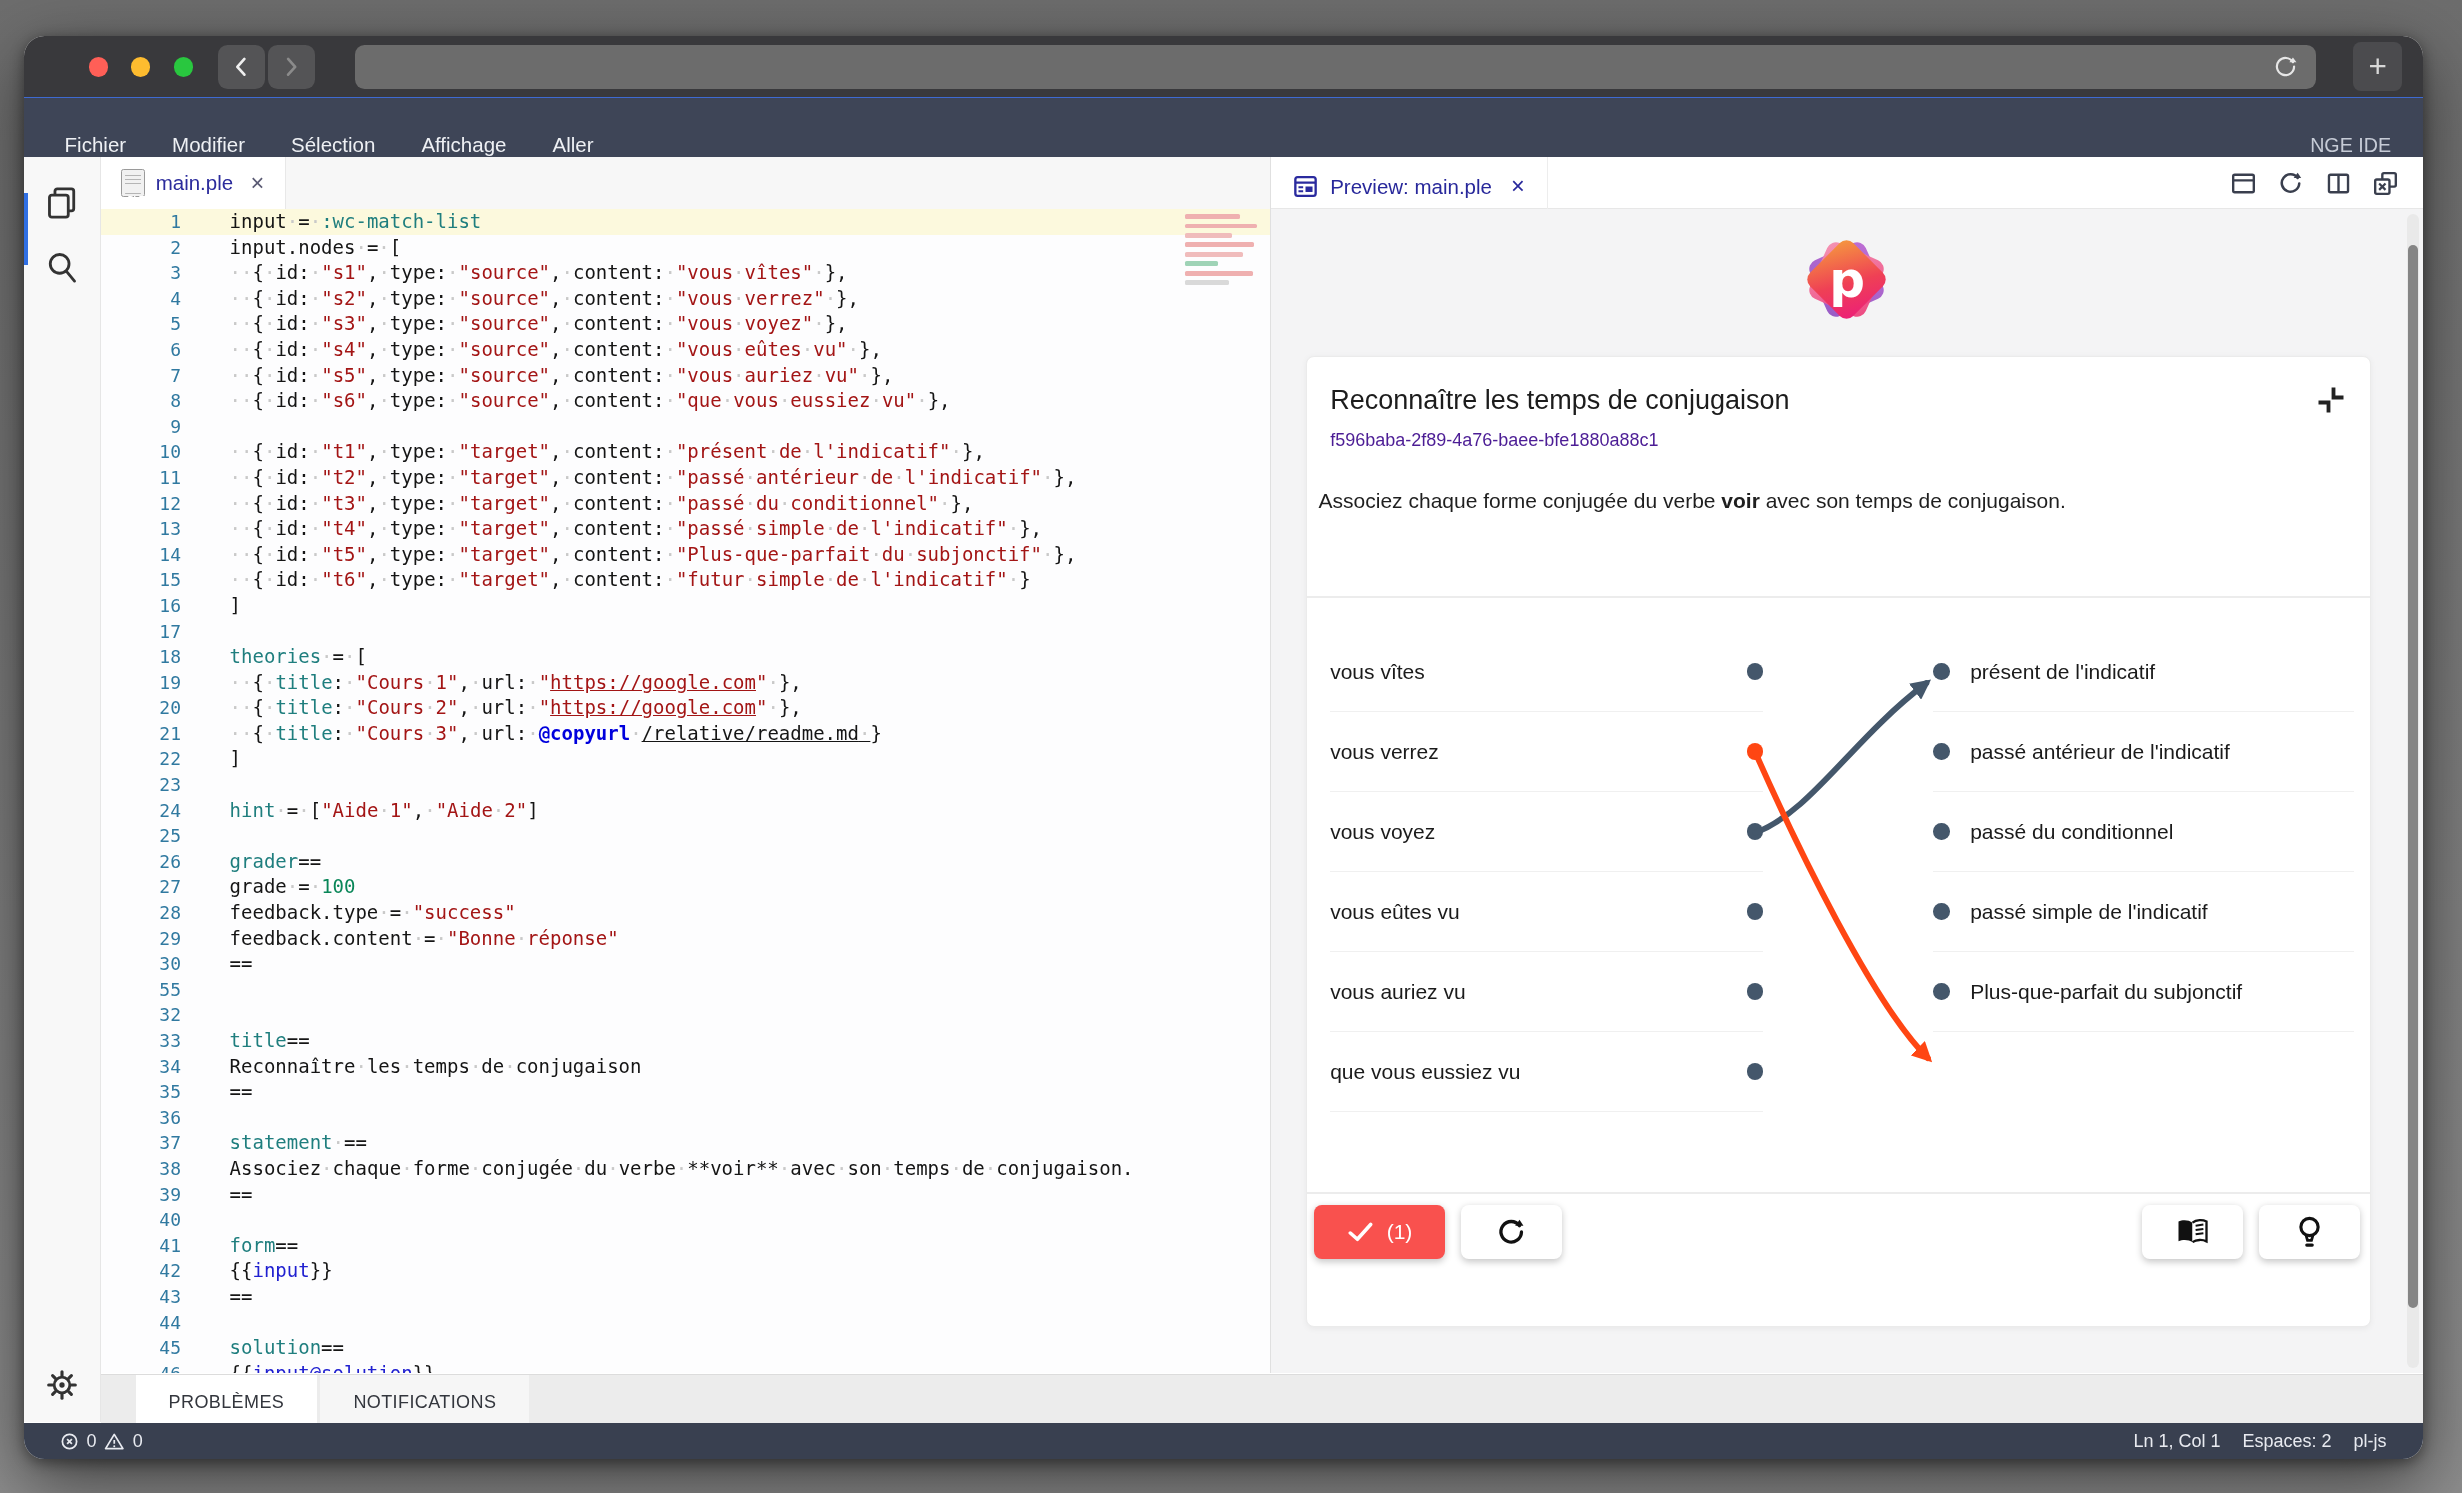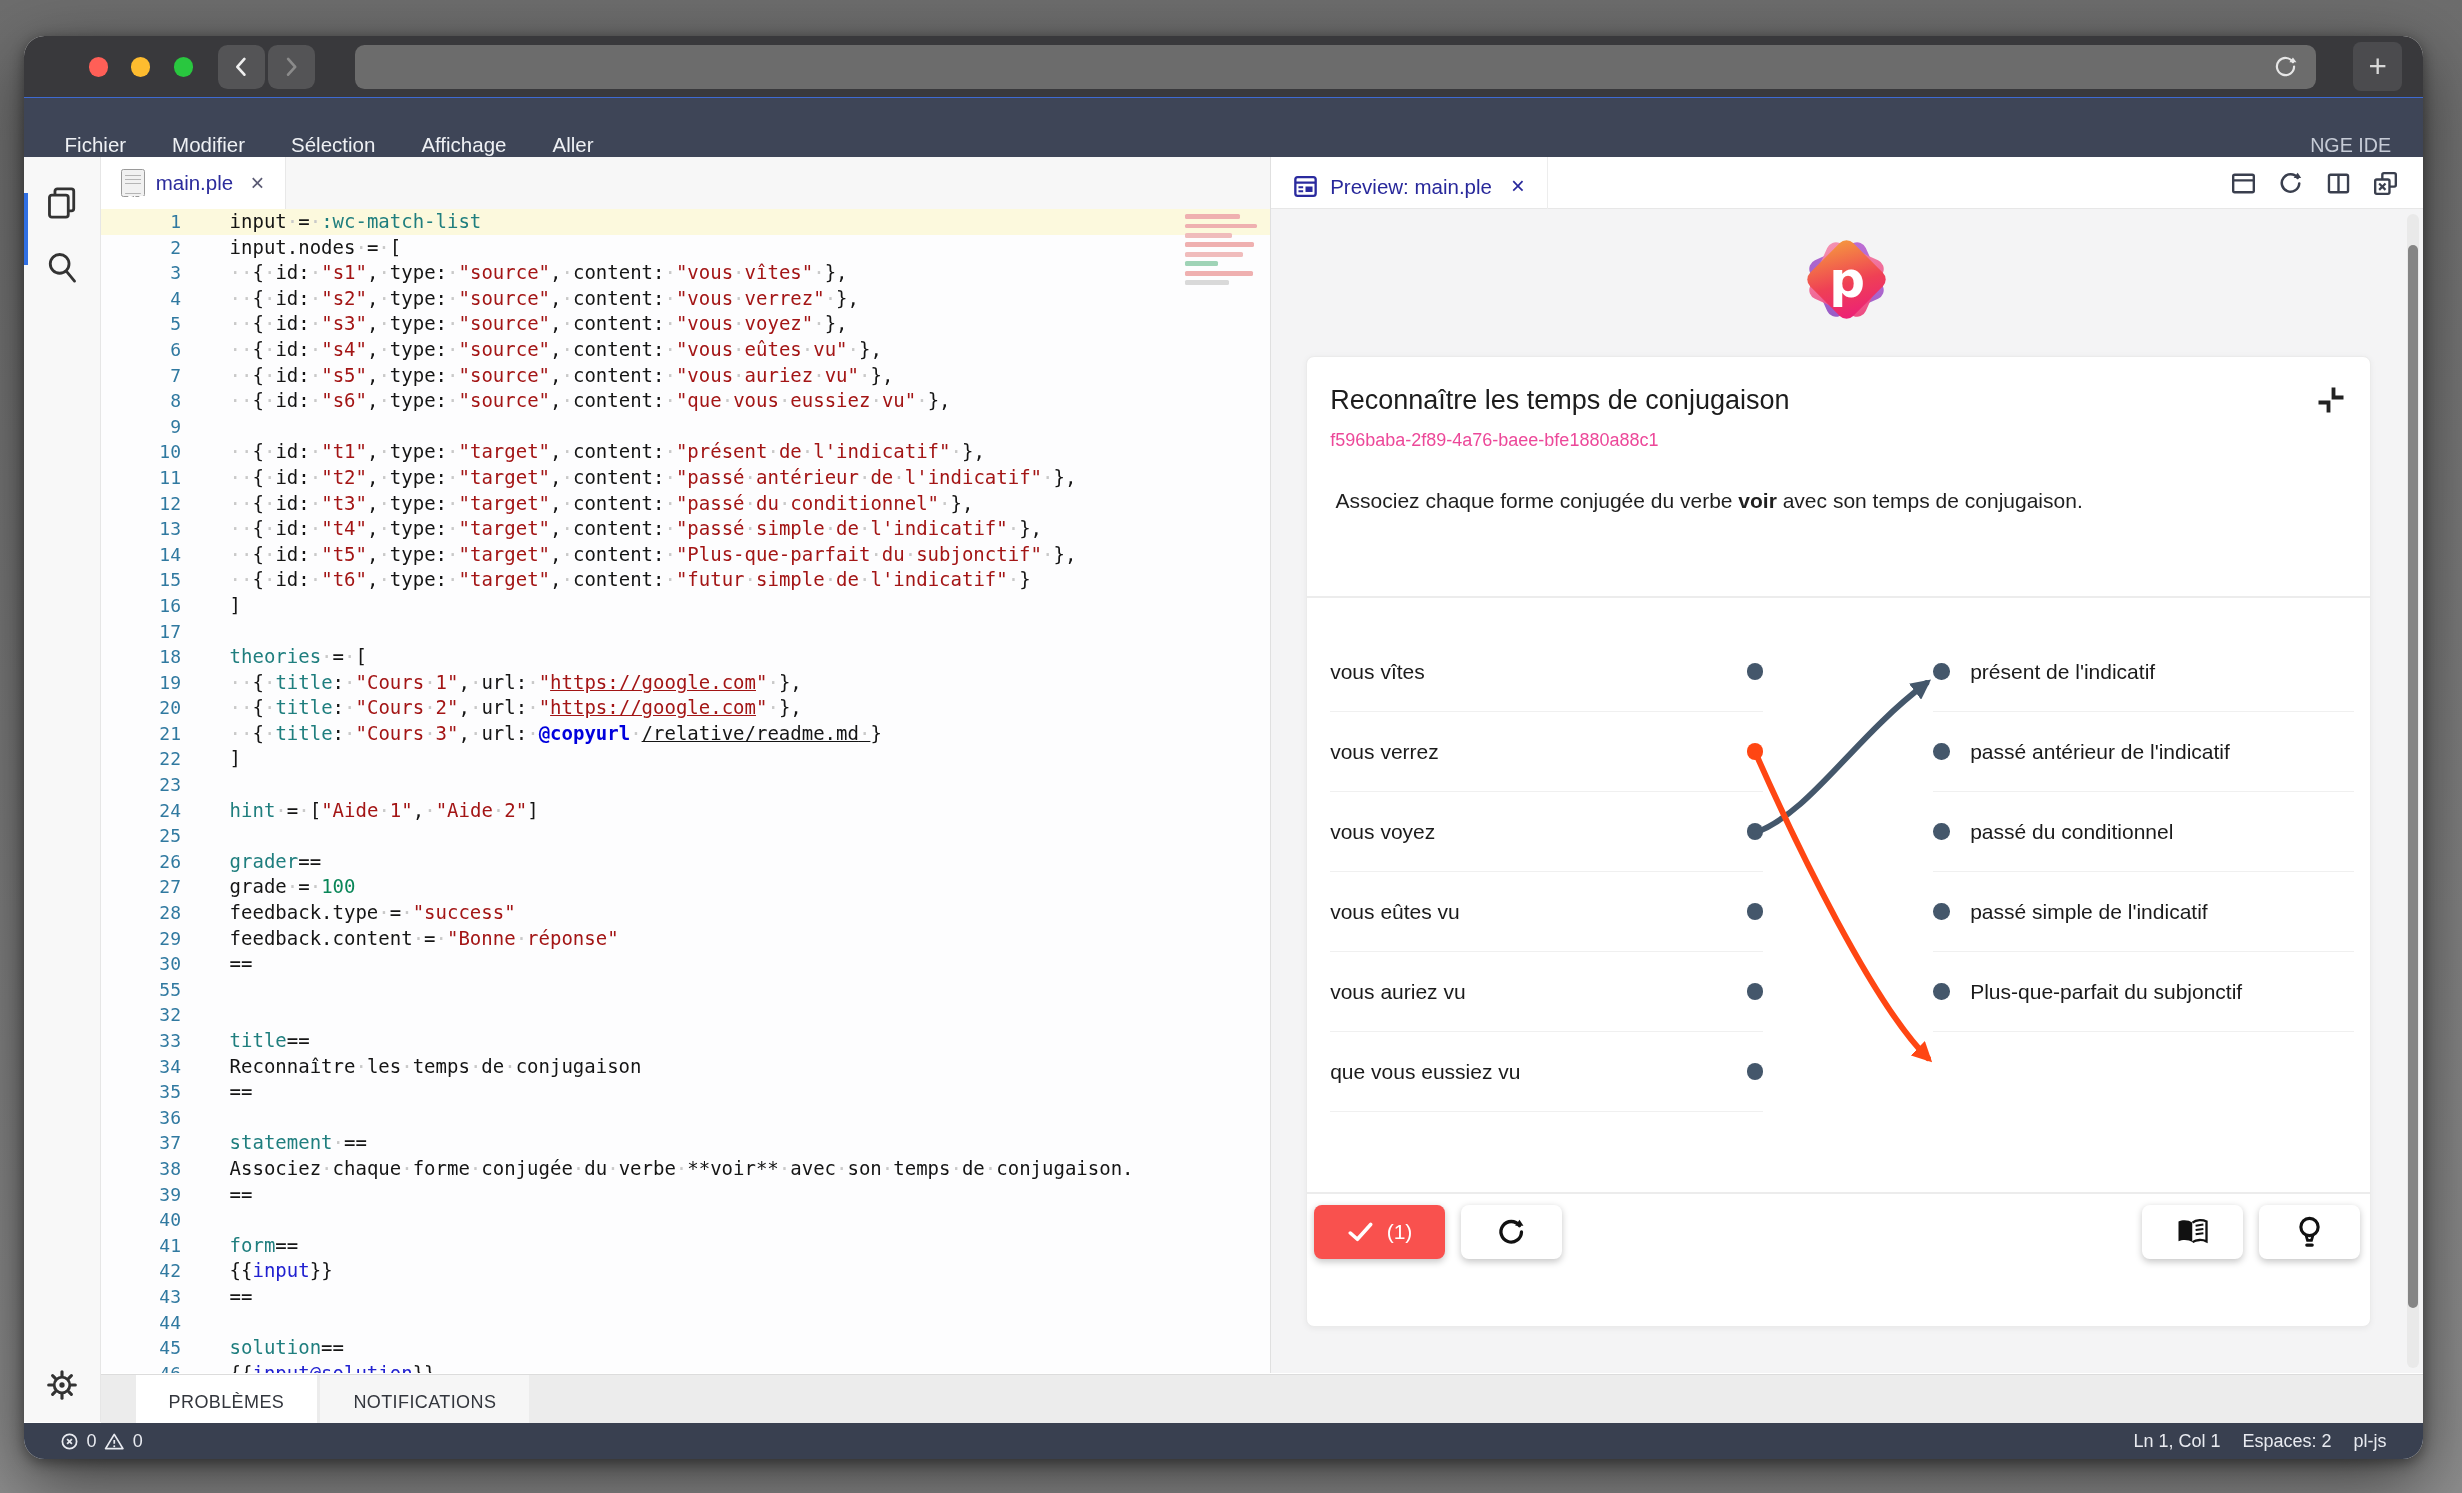--- a/index.html
+++ b/index.html
@@ -95,22 +95,22 @@
                    align-items:center; justify-content:center; color:#fff; font-size:50px;
                    font-weight:bold; font-family:"DejaVu Sans",sans-serif; }
 
   
   .card { position:absolute; left:35px; top:147px; width:1065px; height:971px; background:#fff;
           border:0.8px solid #ebebeb; border-radius:7.9px;
           box-shadow:0 1.6px 6.3px rgba(0,0,0,.05); }
   .card-head { position:absolute; left:23.6px; right:23.6px; top:28px; display:flex;
                justify-content:space-between; align-items:flex-start; }
   .ex-title { font-size:27px; font-weight:500; color:#1c1c1c; }
-  .ex-uuid { margin-top:14px; font-size:18px; color:#ec4899; }
-  .ex-statement { position:absolute; left:29px; top:132px; font-size:21px; color:#1f1f1f; }
+  .ex-uuid { margin-top:14px; font-size:18px; color:#4c1d95; }
+  .ex-statement { position:absolute; left:12px; top:132px; font-size:21px; color:#1f1f1f; }
   .divider { position:absolute; left:0; right:0; height:1.6px; background:#ececec; }
   .div1 { top:239px; } .div2 { top:835px; }
   .match { position:absolute; left:23.6px; top:275px; width:1024px; height:482px; }
   .mcol { position:absolute; top:0; }
   .mcol.mleft  { left:0; width:433px; }
   .mcol.mright { left:603px; width:421px; }
   .mrow { height:80px; display:flex; align-items:center; border-bottom:1.6px solid #f0f0f0; }
   .mcol.mleft .mrow { justify-content:space-between; }
   .mlabel { font-size:21px; color:#1b1b1b; }
   .dot { width:16.5px; height:16.5px; border-radius:50%; background:#44576b; flex:none; }

